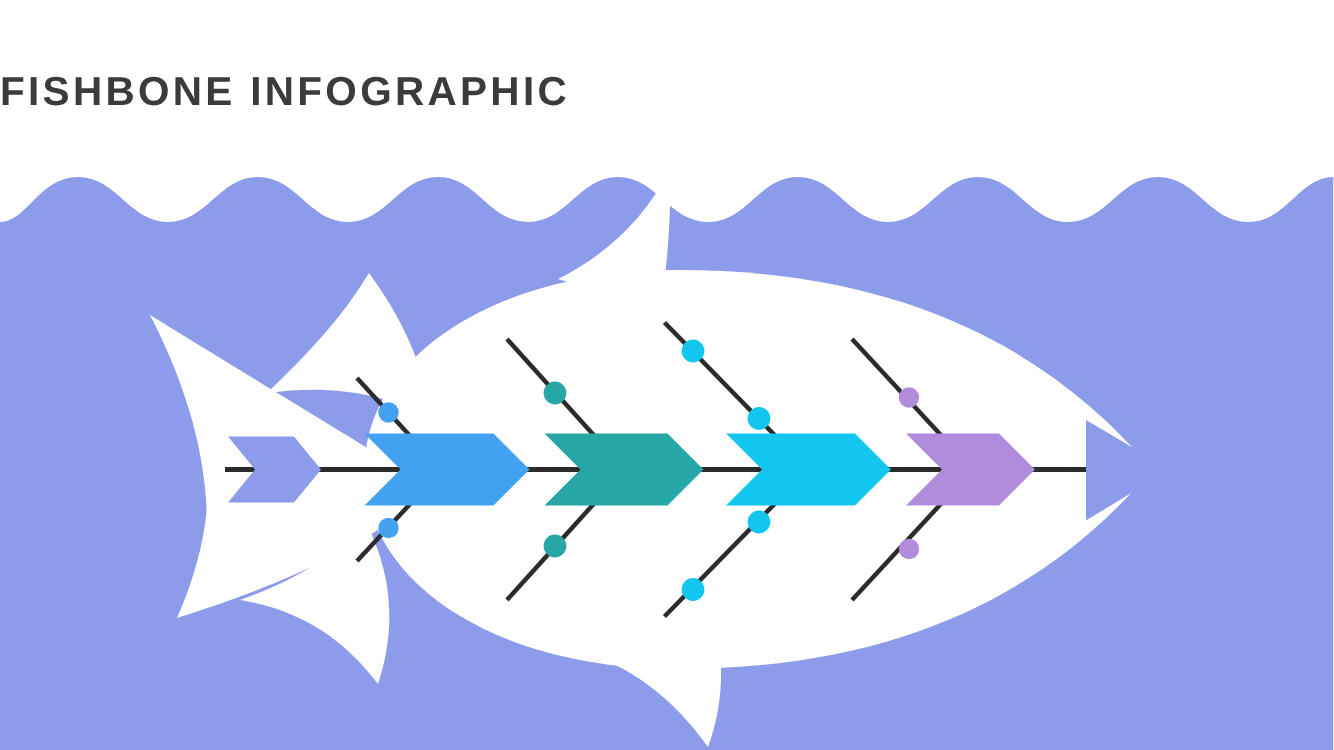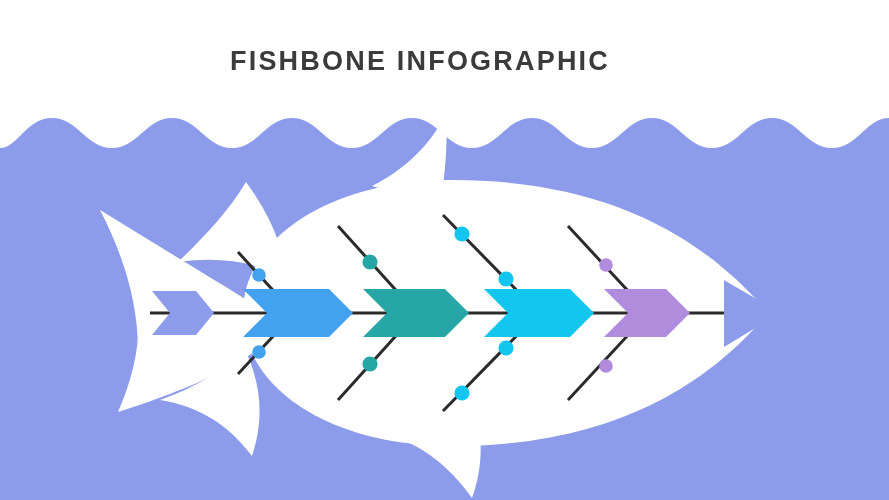--- a/index.html
+++ b/index.html
@@ -17,21 +17,20 @@
     position: relative;
     width: 889px;
     height: 500px;
     background: #ffffff;
   }
   #title {
     position: absolute;
     left: 0;
     top: 46px;
     width: 840px;
-    text-align: center;
     font-family: "Liberation Sans", sans-serif;
     font-size: 27px;
     font-weight: bold;
     letter-spacing: 2.2px;
     color: #3b3b3b;
     white-space: nowrap;
     user-select: none;
   }
   #scene {
     position: absolute;

